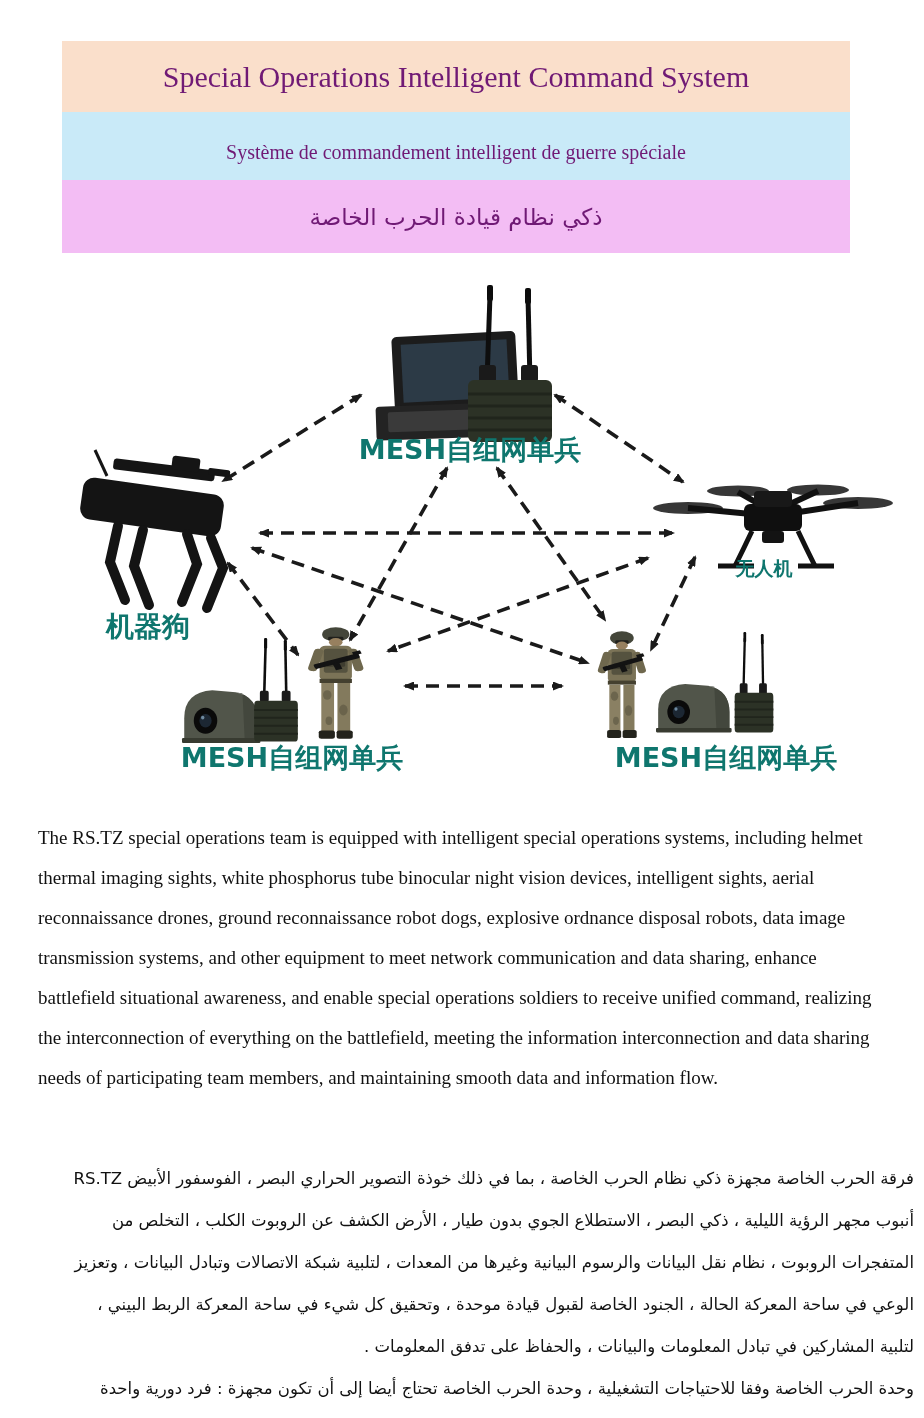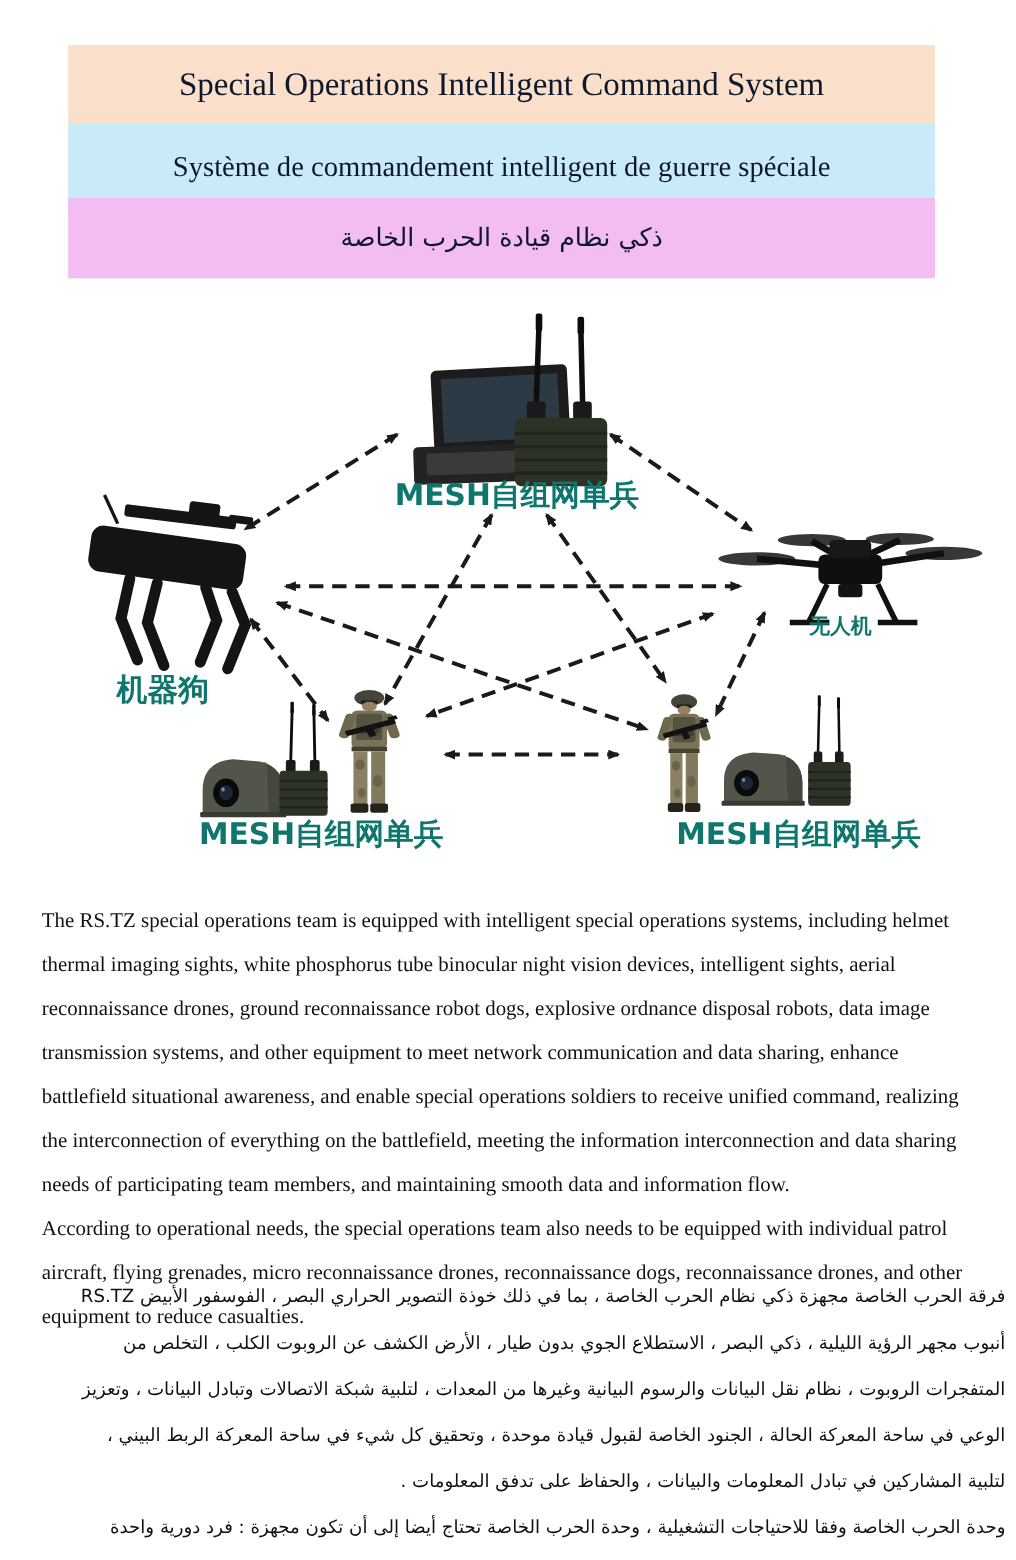--- a/index.html
+++ b/index.html
@@ -3,24 +3,24 @@
 <meta charset="utf-8">
 <style>
   html,body{margin:0;padding:0;}
   body{
     width:924px;height:1418px;position:relative;background:#ffffff;
     font-family:"Liberation Serif", serif;color:#111;overflow:hidden;
   }
   .band{
     position:absolute;left:62px;width:788px;
     display:flex;align-items:center;justify-content:center;
-    text-align:center;color:#0f172a;
+    text-align:center;color:#701a75;
   }
   .band-en{top:41px;height:71px;background:#fadfcb;font-size:30px;}
-  .band-fr{top:112px;height:80px;background:#c9eaf8;font-size:26px;}
+  .band-fr{top:112px;height:80px;background:#c9eaf8;font-size:20px;}
   .band-ar{top:180px;height:73px;background:#f3bdf4;font-size:23px;
     font-family:"DejaVu Sans",sans-serif;direction:rtl;text-align:right;}
   .diagram{position:absolute;left:0;top:270px;width:924px;height:540px;}
   .cjk-label{
     position:absolute;text-align:center;
     font-family:"DejaVu Sans",sans-serif;font-weight:bold;color:#0f766e;
     white-space:nowrap;
   }
   .lbl-top{left:330px;top:432px;width:280px;font-size:27px;}
   .lbl-dog{left:88px;top:608px;width:120px;font-size:28px;}
@@ -187,19 +187,18 @@
 </div>
 
 <div class="cjk-label lbl-top">MESH自组网单兵</div>
 <div class="cjk-label lbl-dog">机器狗</div>
 <div class="cjk-label lbl-drone">无人机</div>
 <div class="cjk-label lbl-bl">MESH自组网单兵</div>
 <div class="cjk-label lbl-br">MESH自组网单兵</div>
 
 <div class="en-text">
   <p>The RS.TZ special operations team is equipped with intelligent special operations systems, including helmet thermal imaging sights, white phosphorus tube binocular night vision devices, intelligent sights, aerial reconnaissance drones, ground reconnaissance robot dogs, explosive ordnance disposal robots, data image transmission systems, and other equipment to meet network communication and data sharing, enhance battlefield situational awareness, and enable special operations soldiers to receive unified command, realizing the interconnection of everything on the battlefield, meeting the information interconnection and data sharing needs of participating team members, and maintaining smooth data and information flow.</p>
-  <p>According to operational needs, the special operations team also needs to be equipped with individual patrol aircraft, flying grenades, micro reconnaissance drones, reconnaissance dogs, reconnaissance drones, and other equipment to reduce casualties.</p>
 </div>
 
 <div class="ar-text">
   <p>فرقة الحرب الخاصة مجهزة ذكي نظام الحرب الخاصة ، بما في ذلك خوذة التصوير الحراري البصر ، الفوسفور الأبيض RS.TZ أنبوب مجهر الرؤية الليلية ، ذكي البصر ، الاستطلاع الجوي بدون طيار ، الأرض الكشف عن الروبوت الكلب ، التخلص من المتفجرات الروبوت ، نظام نقل البيانات والرسوم البيانية وغيرها من المعدات ، لتلبية شبكة الاتصالات وتبادل البيانات ، وتعزيز الوعي في ساحة المعركة الحالة ، الجنود الخاصة لقبول قيادة موحدة ، وتحقيق كل شيء في ساحة المعركة الربط البيني ، لتلبية المشاركين في تبادل المعلومات والبيانات ، والحفاظ على تدفق المعلومات .</p>
   <p>وحدة الحرب الخاصة وفقا للاحتياجات التشغيلية ، وحدة الحرب الخاصة تحتاج أيضا إلى أن تكون مجهزة : فرد دورية واحدة تطير ، تحلق قنبلة يدوية ، مايكرو الكشف عن الطائرات بدون طيار ، والتحقق من ضرب الكلاب الروبوتية ، والتحقق من ضرب الطائرات بدون طيار وغيرها من المعدات للحد من الإصابات .</p>
 </div>
 
 </body></html>

